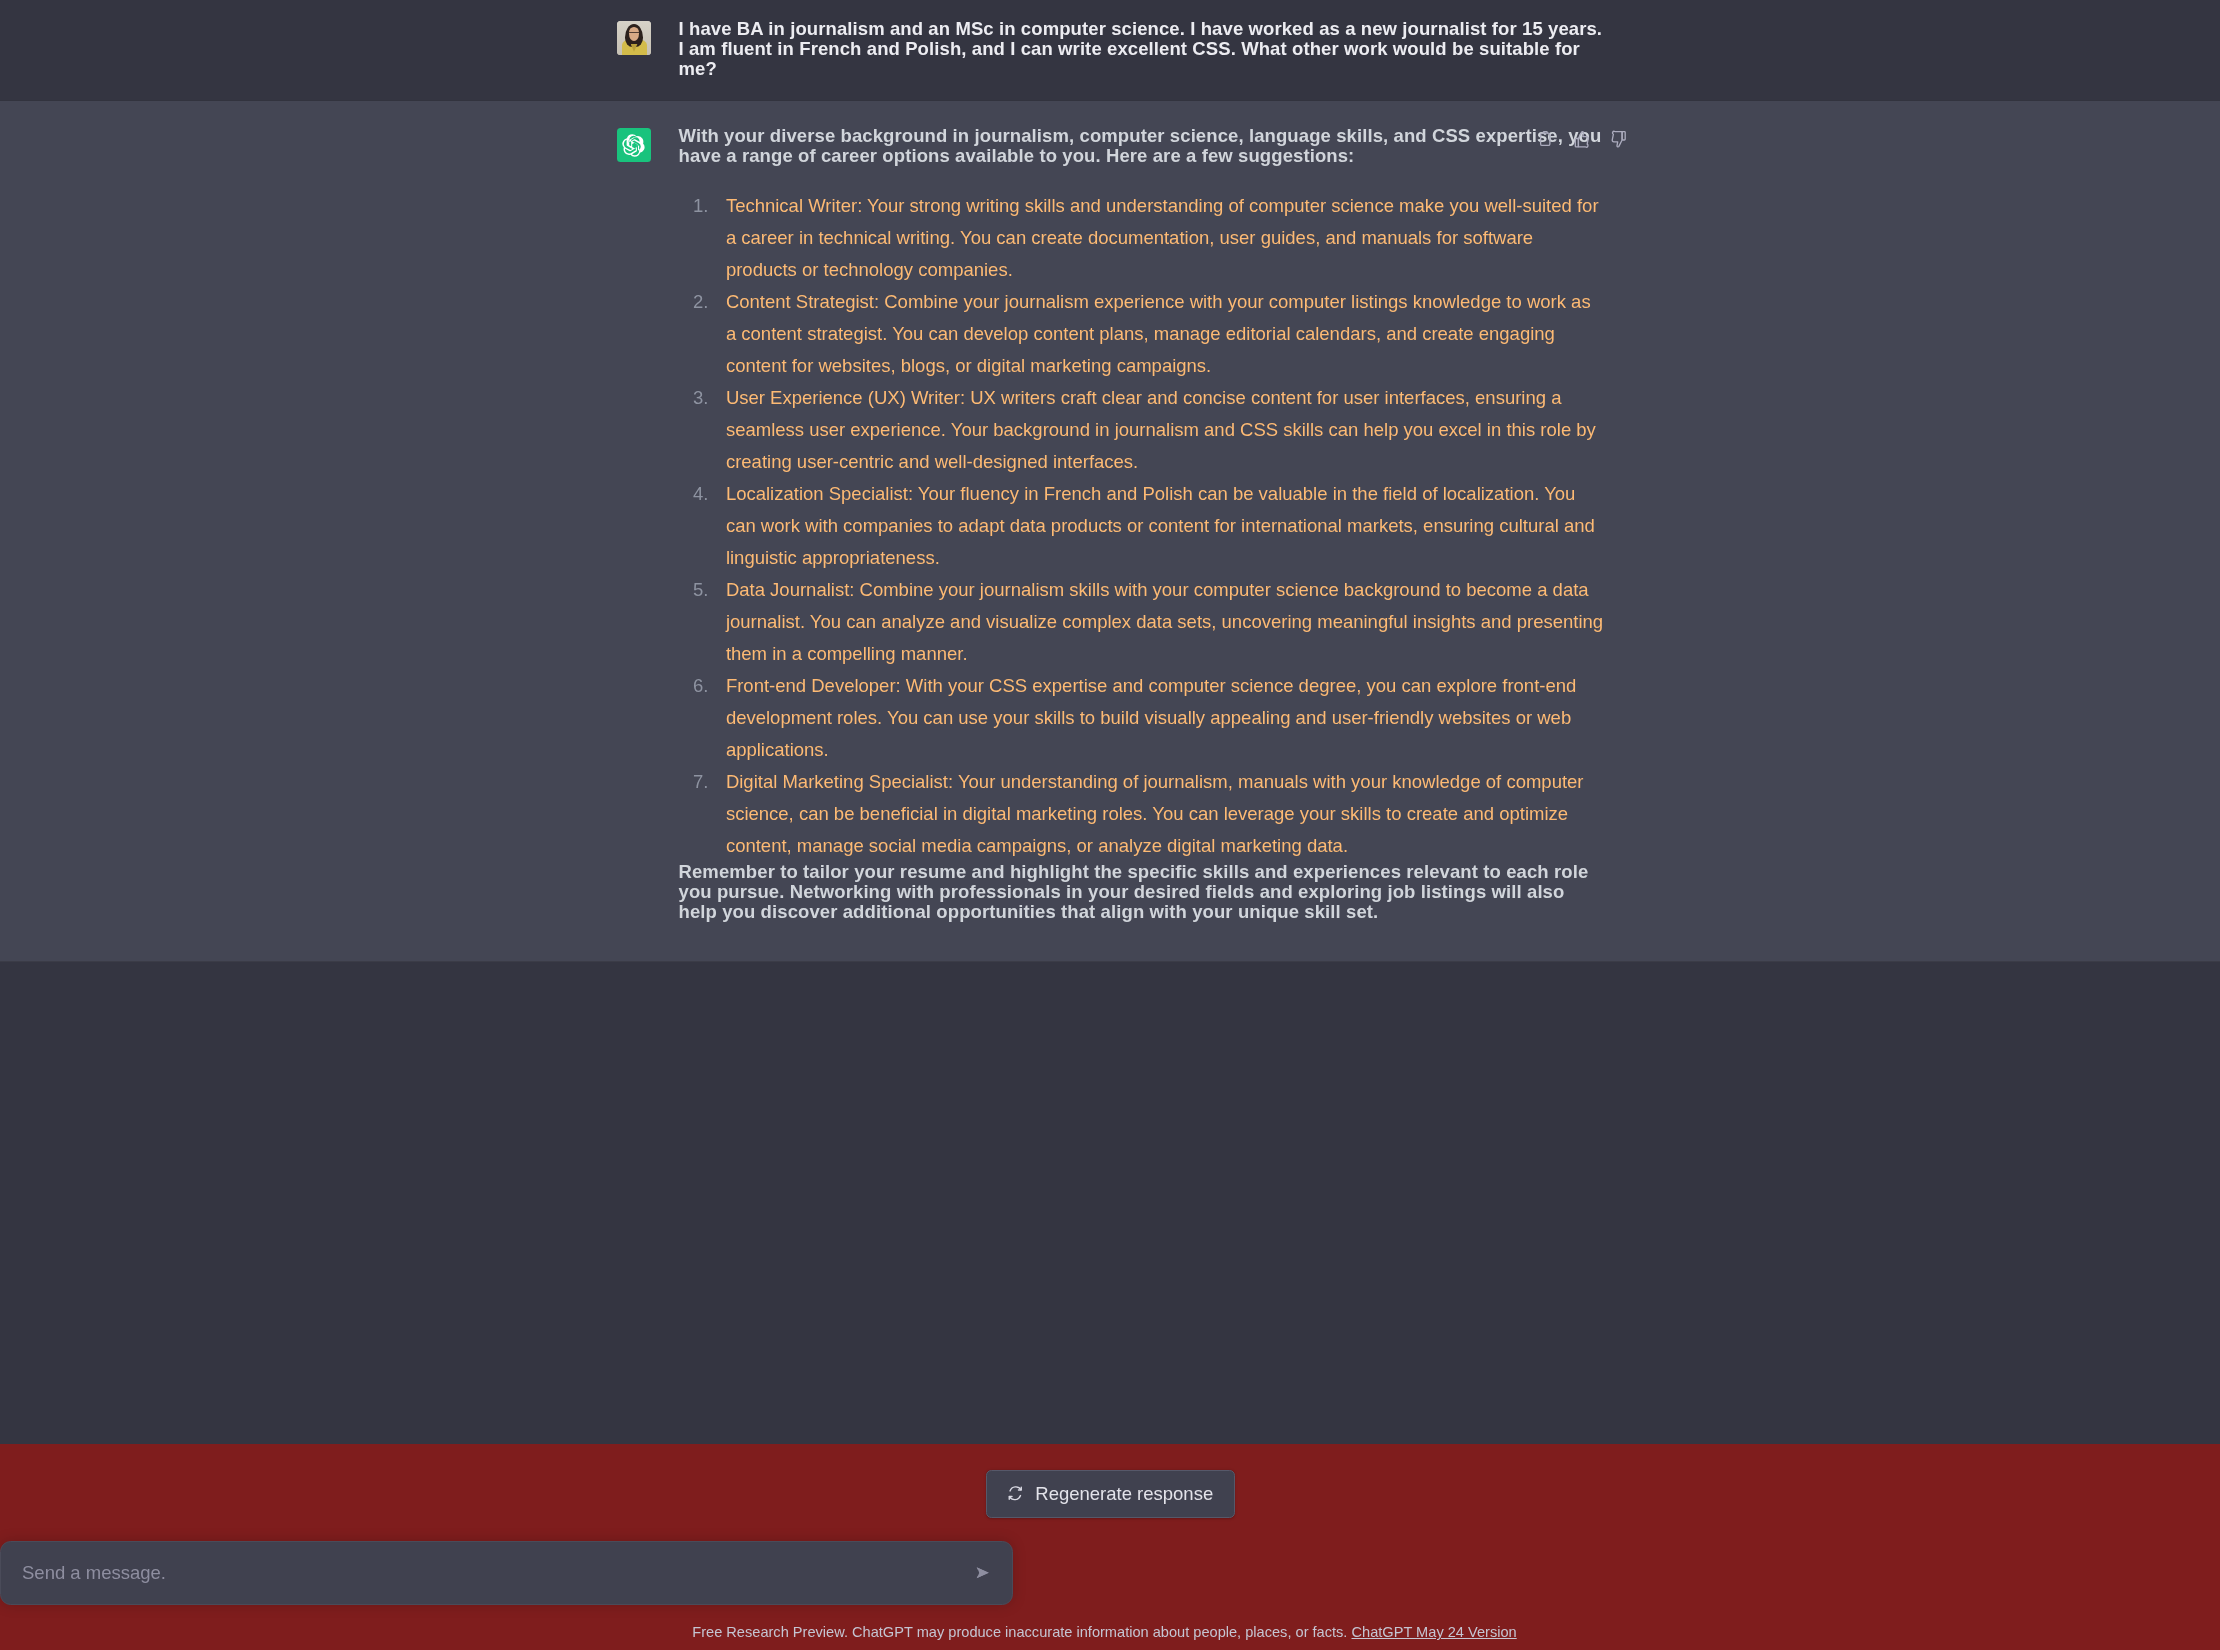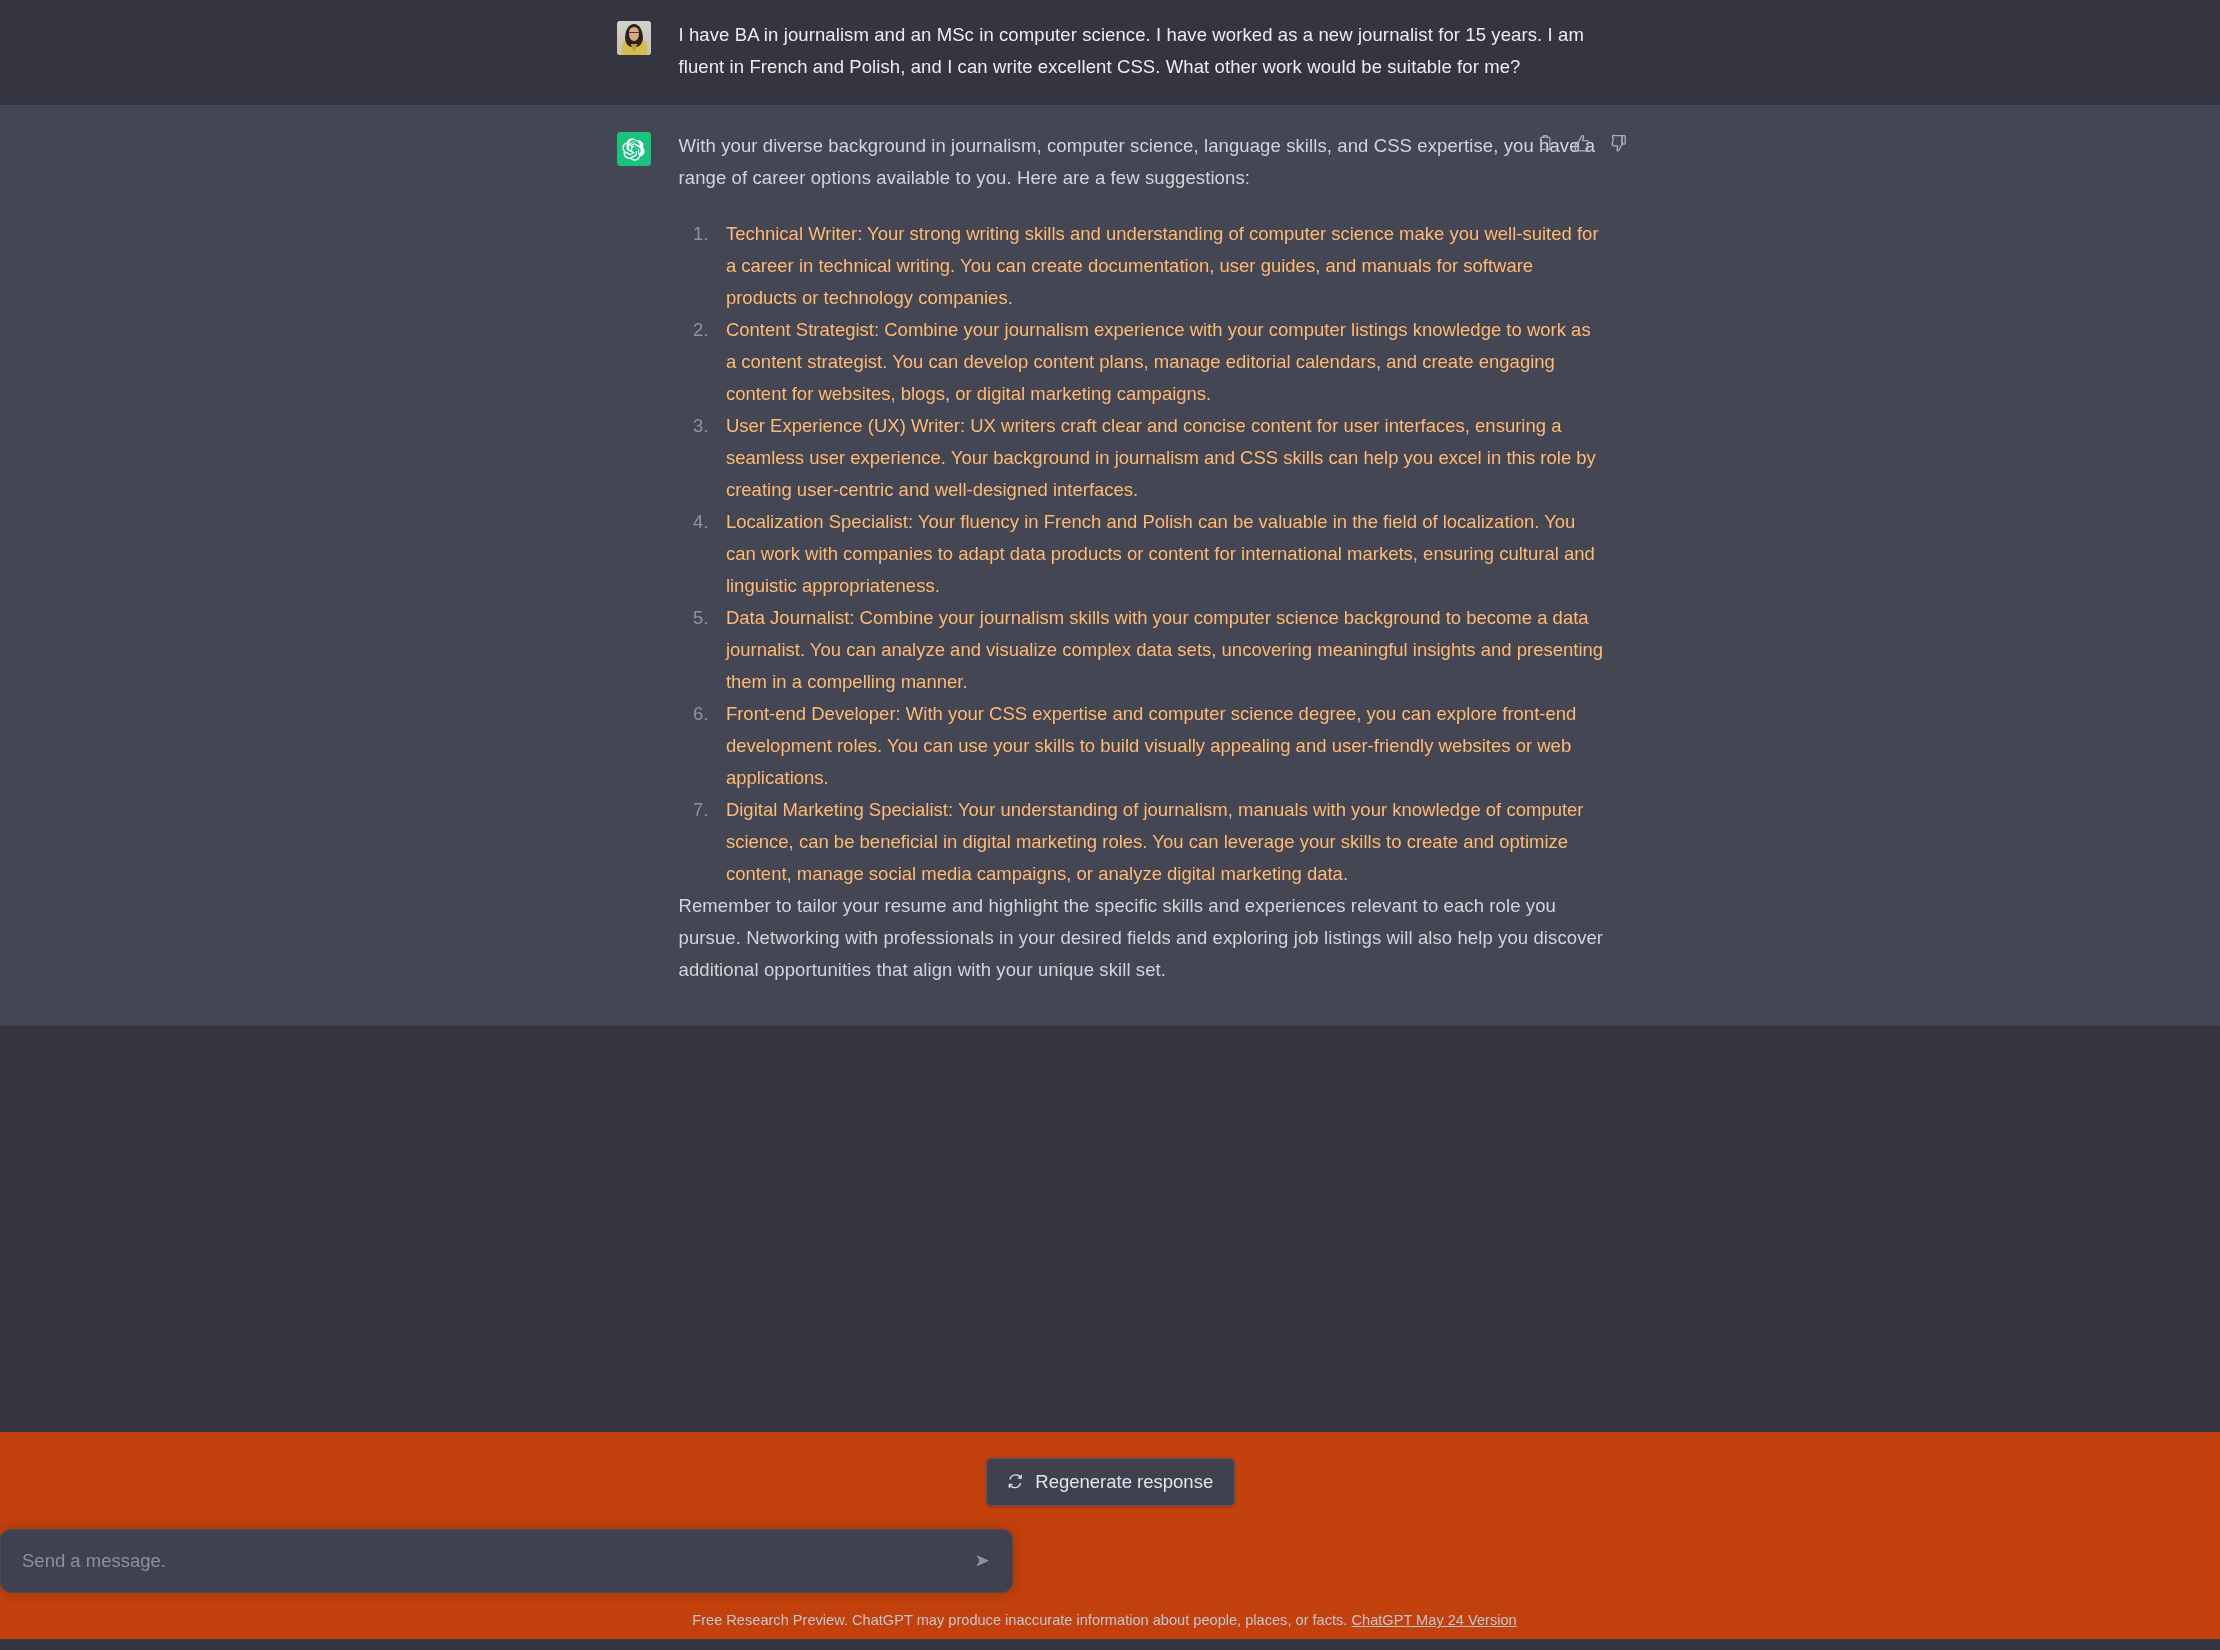--- a/index.html
+++ b/index.html
@@ -93,22 +93,23 @@
 
   .msg-body {
     flex: 1 1 auto;
     min-width: 0;
     padding-right: 0;
   }
 
   .msg-text {
     color: #ececf1;
     font-size: 18.5px;
-    line-height: 32px;
+    line-height: 20px;
     letter-spacing: 0.1px;
+    font-weight: bold;
   }
   .msg-text.user-text { color: #ececf1; }
   .msg-text.assistant-text { color: #d1d5db; }
 
   .paragraph { margin: 0; }
 
   ol.suggestions {
     margin: 24px 0 0 0;
     padding-left: 35px;
     list-style: decimal;
@@ -137,22 +138,22 @@
     width: 23px; height: 23px;
     display: flex; align-items: center; justify-content: center;
     color: #acacbe;
     cursor: pointer;
     background: none; border: none;
   }
 
   
   .bottom-area {
     position: absolute;
-    left: 0; right: 0; bottom: 12px;
-    background: #c2410c;
+    left: 0; right: 0; bottom: 0;
+    background: #7f1d1d;
     padding-top: 26.5px;
   }
   .regen-wrap {
     display: flex; justify-content: center;
     margin-bottom: 23px;
   }
   .regen-btn {
     display: inline-flex;
     align-items: center;
     gap: 10.6px;

